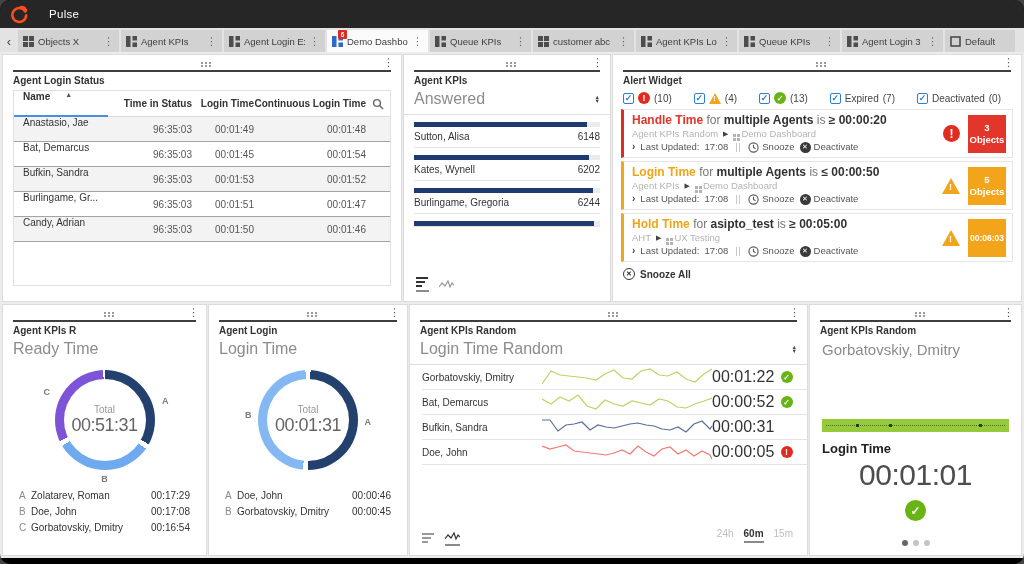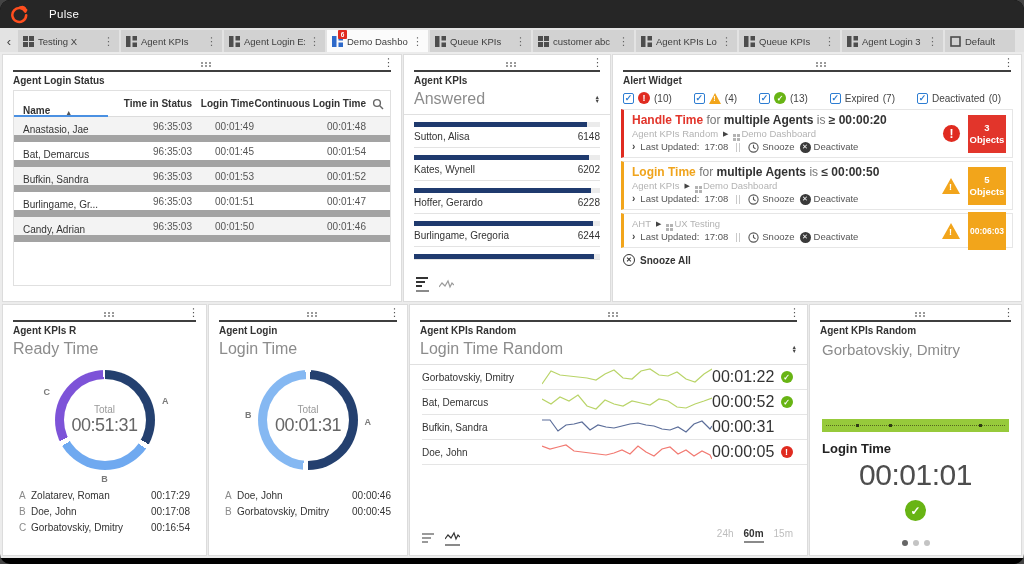--- a/index.html
+++ b/index.html
@@ -30,24 +30,24 @@
   .w-kebab { position:absolute; right:7px; top:1px; color:#555; font-size:11px; cursor:pointer; }
   .w-div { margin:0 10px; border-top:2px solid #3f3f3f; }
   .w-title { font-size:10px; font-weight:bold; color:#333; padding:3px 10px 2px; }
   .metric-row { display:flex; align-items:center; justify-content:space-between; padding:2px 10px 6px; border-bottom:1px solid #e0e0e0; }
   .metric { font-size:16px; color:#8c8c8c; font-weight:400; }
   .updn { display:flex; flex-direction:column; color:#444; cursor:pointer; }
   .updn i { font-style:normal; font-size:5.5px; line-height:4.5px; }
 
   
   .tbl { margin:2px 10px; border:1px solid #e0e0e0; height:196px; background:#fff; }
-  .trow { display:flex; align-items:center; height:25px; font-size:10px; color:#333; border-bottom:7px solid #a3a3a3; }
+  .trow { display:flex; align-items:center; height:25px; font-size:10px; color:#333; border-bottom:1px solid #a3a3a3; }
   .trow.h { height:26px; font-weight:bold; border-bottom:1px solid #dcdcdc; }
   .trow.odd { background:#f3f3f3; }
-  .c-name { width:98px; padding-left:9px; display:flex; align-items:flex-end; gap:15px; position:relative; height:100%; }
+  .c-name { width:98px; padding-left:9px; display:flex; align-items:flex-start; gap:15px; position:relative; height:100%; }
   .trow.h .c-name::after { content:""; position:absolute; left:0; right:4px; bottom:-1px; border-bottom:2px solid #4a90e2; }
   .c-tis { width:80px; text-align:right; }
   .c-lt { width:62px; text-align:right; }
   .c-clt { width:112px; text-align:right; }
   .c-q { flex:1; display:flex; justify-content:center; }
   .trow .val { color:#555; }
   .sort-asc { font-size:7px; color:#555; }
 
   
   .bar-item { margin:0 10px; border-bottom:1px solid #e3e3e3; padding-top:7px; }
@@ -156,21 +156,21 @@
 
     <div class="tab">
       <span class="ticon">
           <svg width="11" height="11" viewBox="0 0 11 11" fill="currentColor">
             <rect width="5" height="5"></rect>
             <rect x="6" width="5" height="5"></rect>
             <rect y="6" width="5" height="5"></rect>
             <rect x="6" y="6" width="5" height="5"></rect>
           </svg>
         </span>
-      <span class="lbl">Testing X</span>
+      <span class="lbl">Objects X</span>
       <span class="kebab">⋮</span>
     </div>
 
     <div class="tab">
       <span class="ticon">
           <svg width="11" height="11" viewBox="0 0 11 11" fill="currentColor">
             <rect width="4.5" height="11"></rect>
             <rect x="6.5" width="4.5" height="4.5"></rect>
             <rect x="6.5" y="6.5" width="4.5" height="4.5"></rect>
           </svg>
@@ -357,29 +357,20 @@
             <span>6148</span>
           </div>
       </div>
       <div class="bar-item">
         <div class="bar-track">
             <div class="bar-fill" style="width: 94%;"></div>
           </div>
         <div class="bar-lbls">
             <span>Kates, Wynell</span>
             <span>6202</span>
-          </div>
-      </div>
-      <div class="bar-item">
-        <div class="bar-track">
-            <div class="bar-fill" style="width: 95%;"></div>
-          </div>
-        <div class="bar-lbls">
-            <span>Hoffer, Gerardo</span>
-            <span>6228</span>
           </div>
       </div>
       <div class="bar-item">
         <div class="bar-track">
             <div class="bar-fill" style="width: 96.5%;"></div>
           </div>
         <div class="bar-lbls">
             <span>Burlingame, Gregoria</span>
             <span>6244</span>
           </div>
@@ -502,20 +493,21 @@
         <div class="al-right">
           <span class="sev-big warn"></span>
           <span class="al-badge amber">
               <span>5</span>
               <span>Objects</span>
             </span>
         </div>
       </div>
 
       <div class="alert-card sev-warning">
+        <div class="al1"><span class="m warning">Hold Time</span> <span>for</span> <b>asipto_test</b> <span>is</span> <b>≥ 00:05:00</b></div>
         <div class="al2">
             <span>AHT</span>
             <span class="arr">▶</span>
             <span><span class="mini-grid"></span><span>UX Testing</span></span>
           </div>
         <div class="al3">
           <span class="chev">›</span>
           <span>Last Updated:</span>
           <span>17:08</span>
           <span class="sep"></span>

